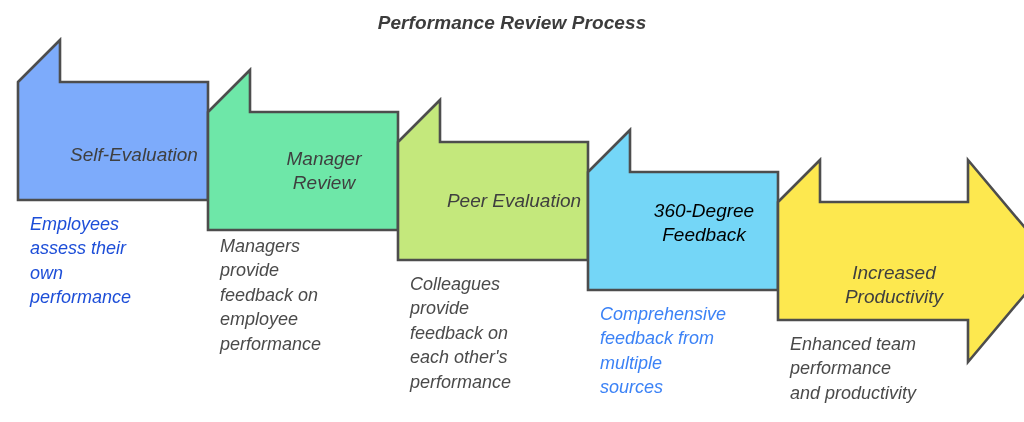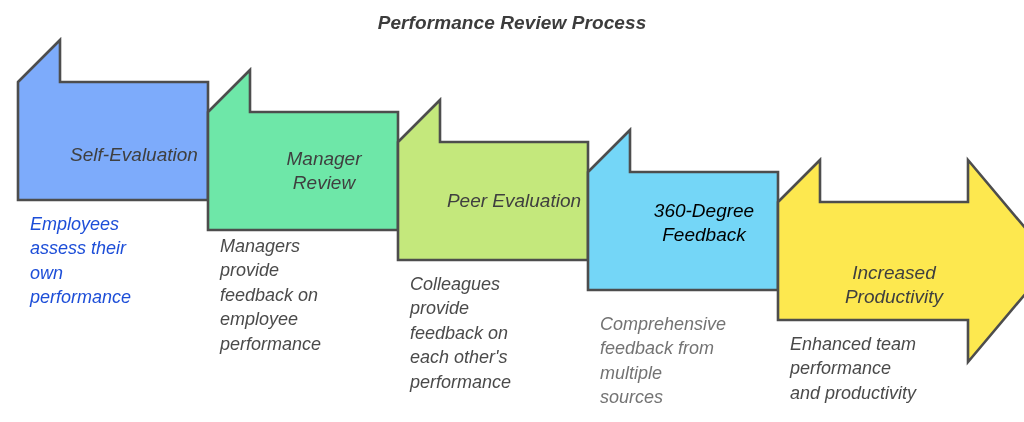--- a/index.html
+++ b/index.html
@@ -72,21 +72,21 @@
       <div class="step-caption" style="left: 220px; top: 234px; width: 176px; color: rgb(74, 74, 74);">Managers
 provide
 feedback on
 employee
 performance</div>
       <div class="step-caption" style="left: 410px; top: 272px; width: 176px; color: rgb(74, 74, 74);">Colleagues
 provide
 feedback on
 each other's
 performance</div>
-      <div class="step-caption" style="left: 600px; top: 312px; width: 176px; color: #737373;">Comprehensive
+      <div class="step-caption" style="left: 600px; top: 302px; width: 176px; color: #3b82f6;">Comprehensive
 feedback from
 multiple
 sources</div>
       <div class="step-caption" style="left: 790px; top: 332px; width: 176px; color: rgb(74, 74, 74);">Enhanced team
 performance
 and productivity</div>
     </div>
 
 </div>
 

